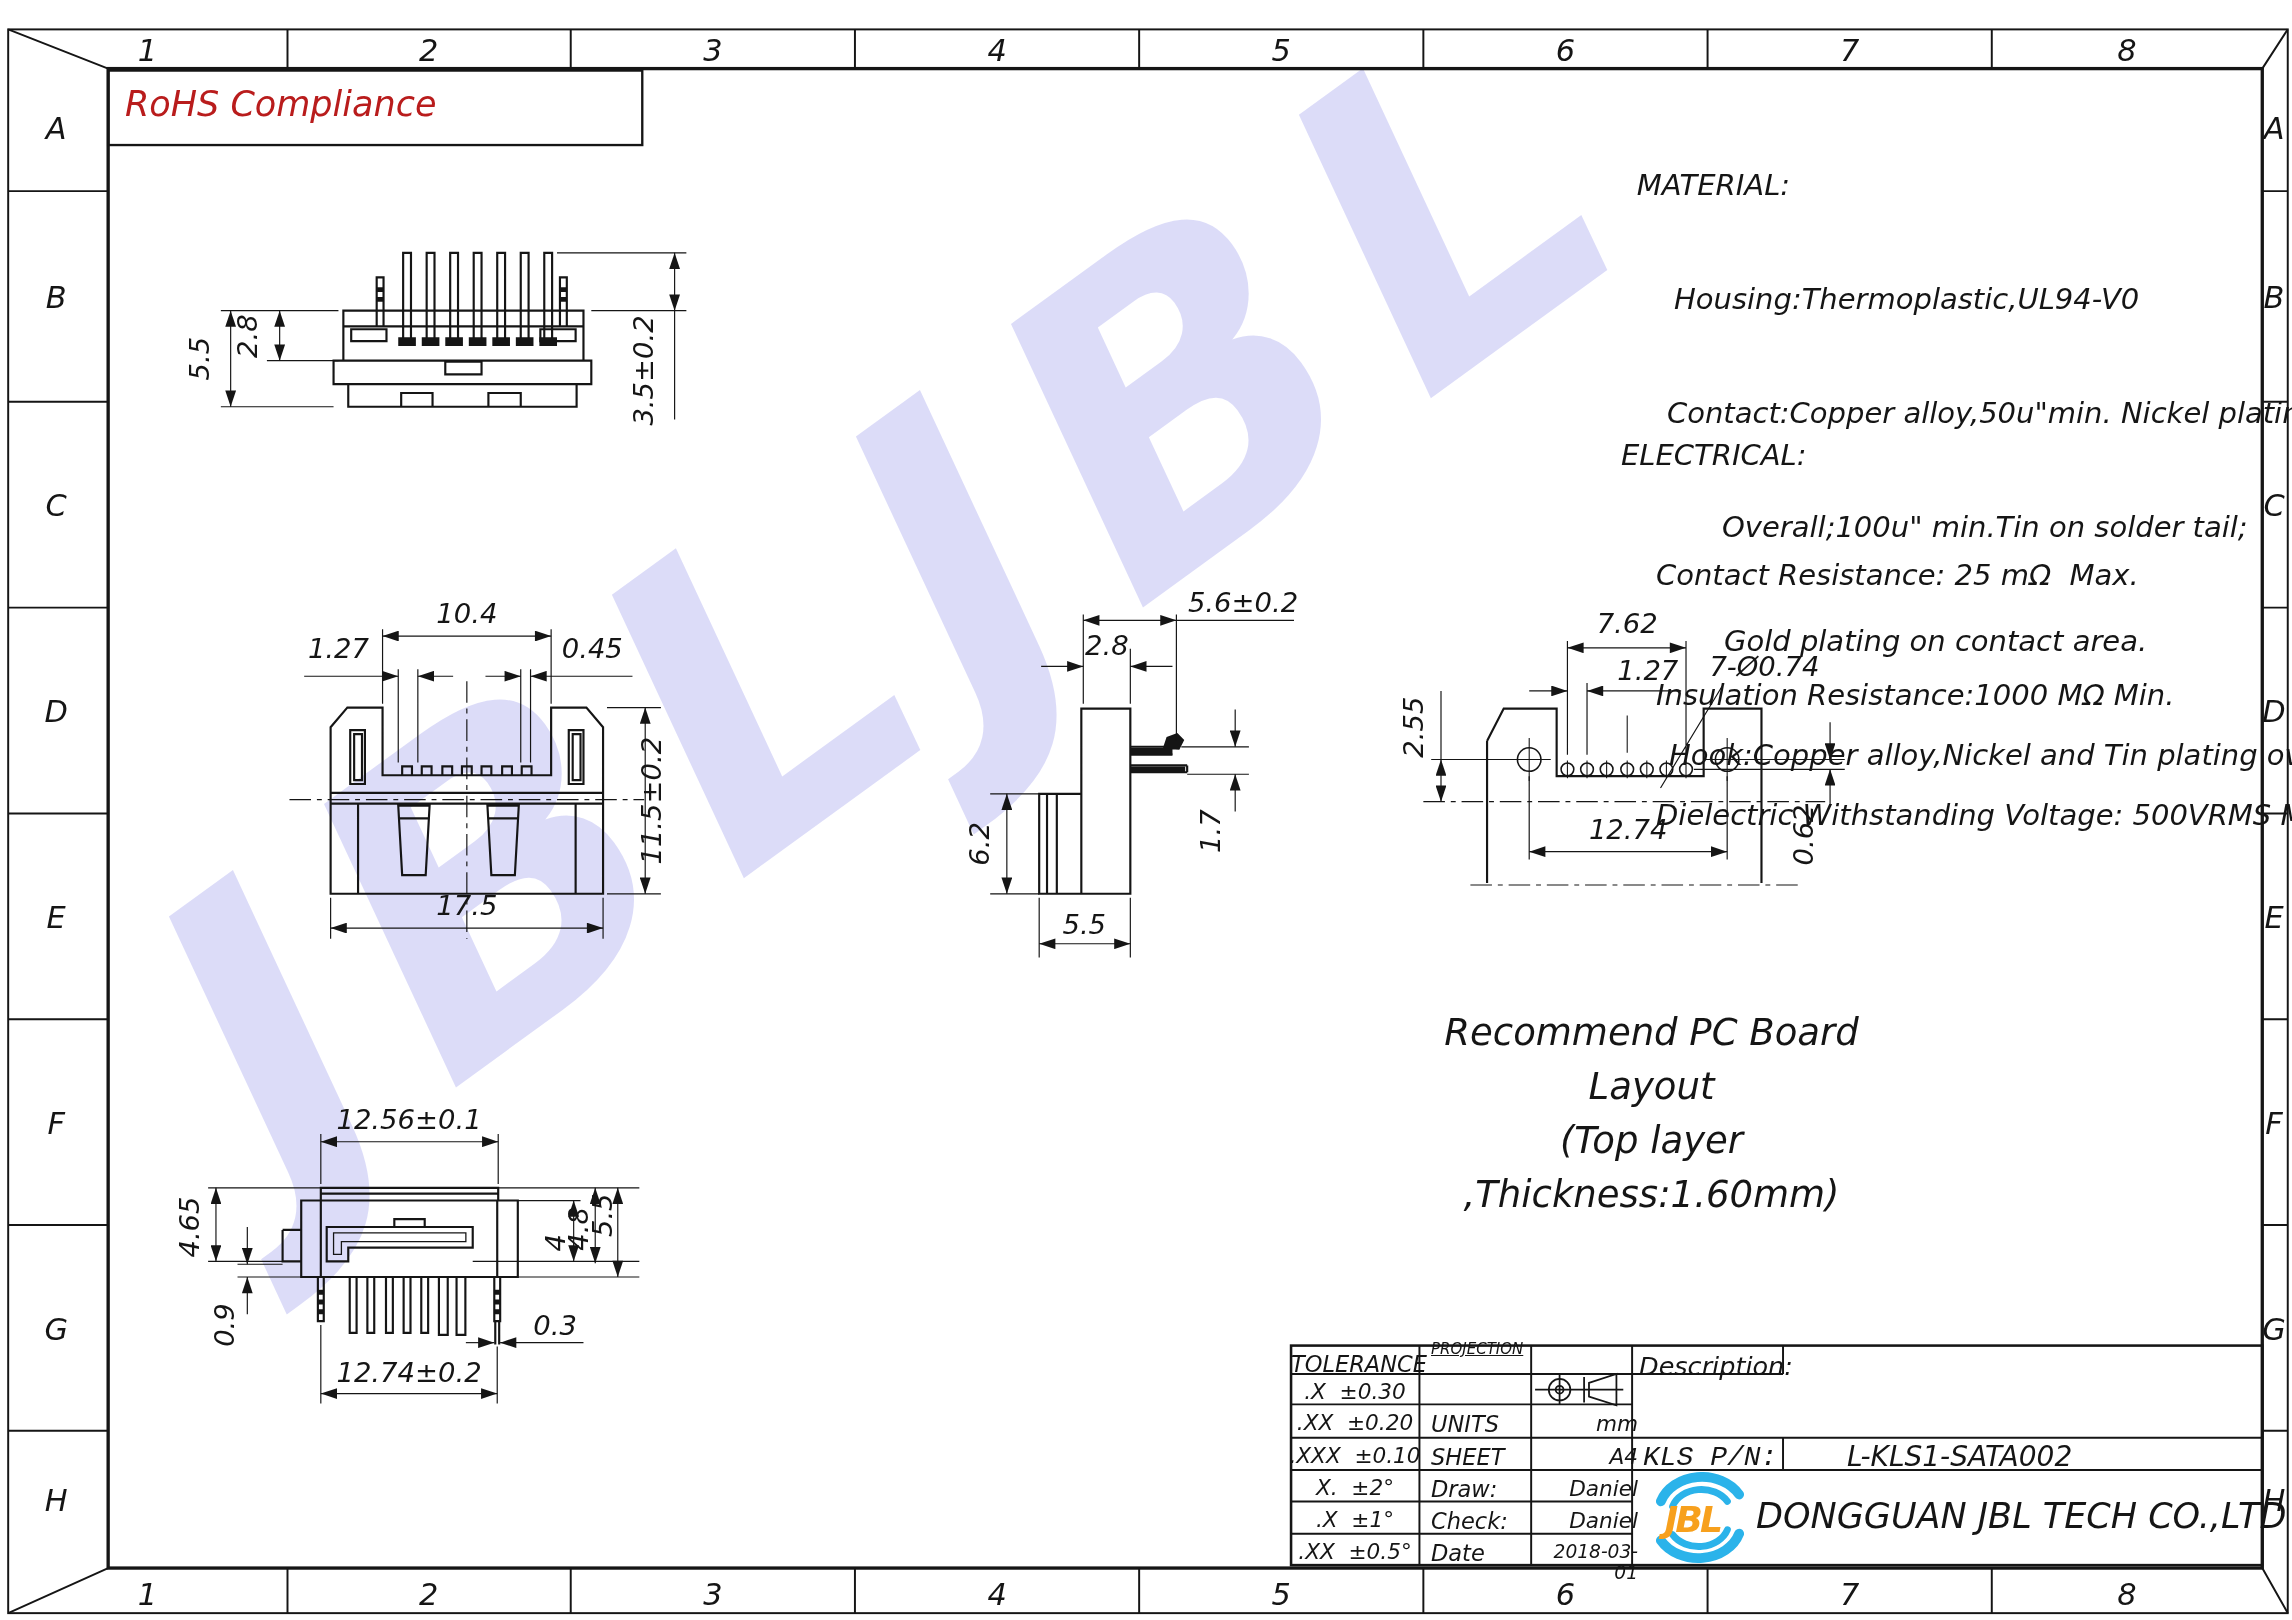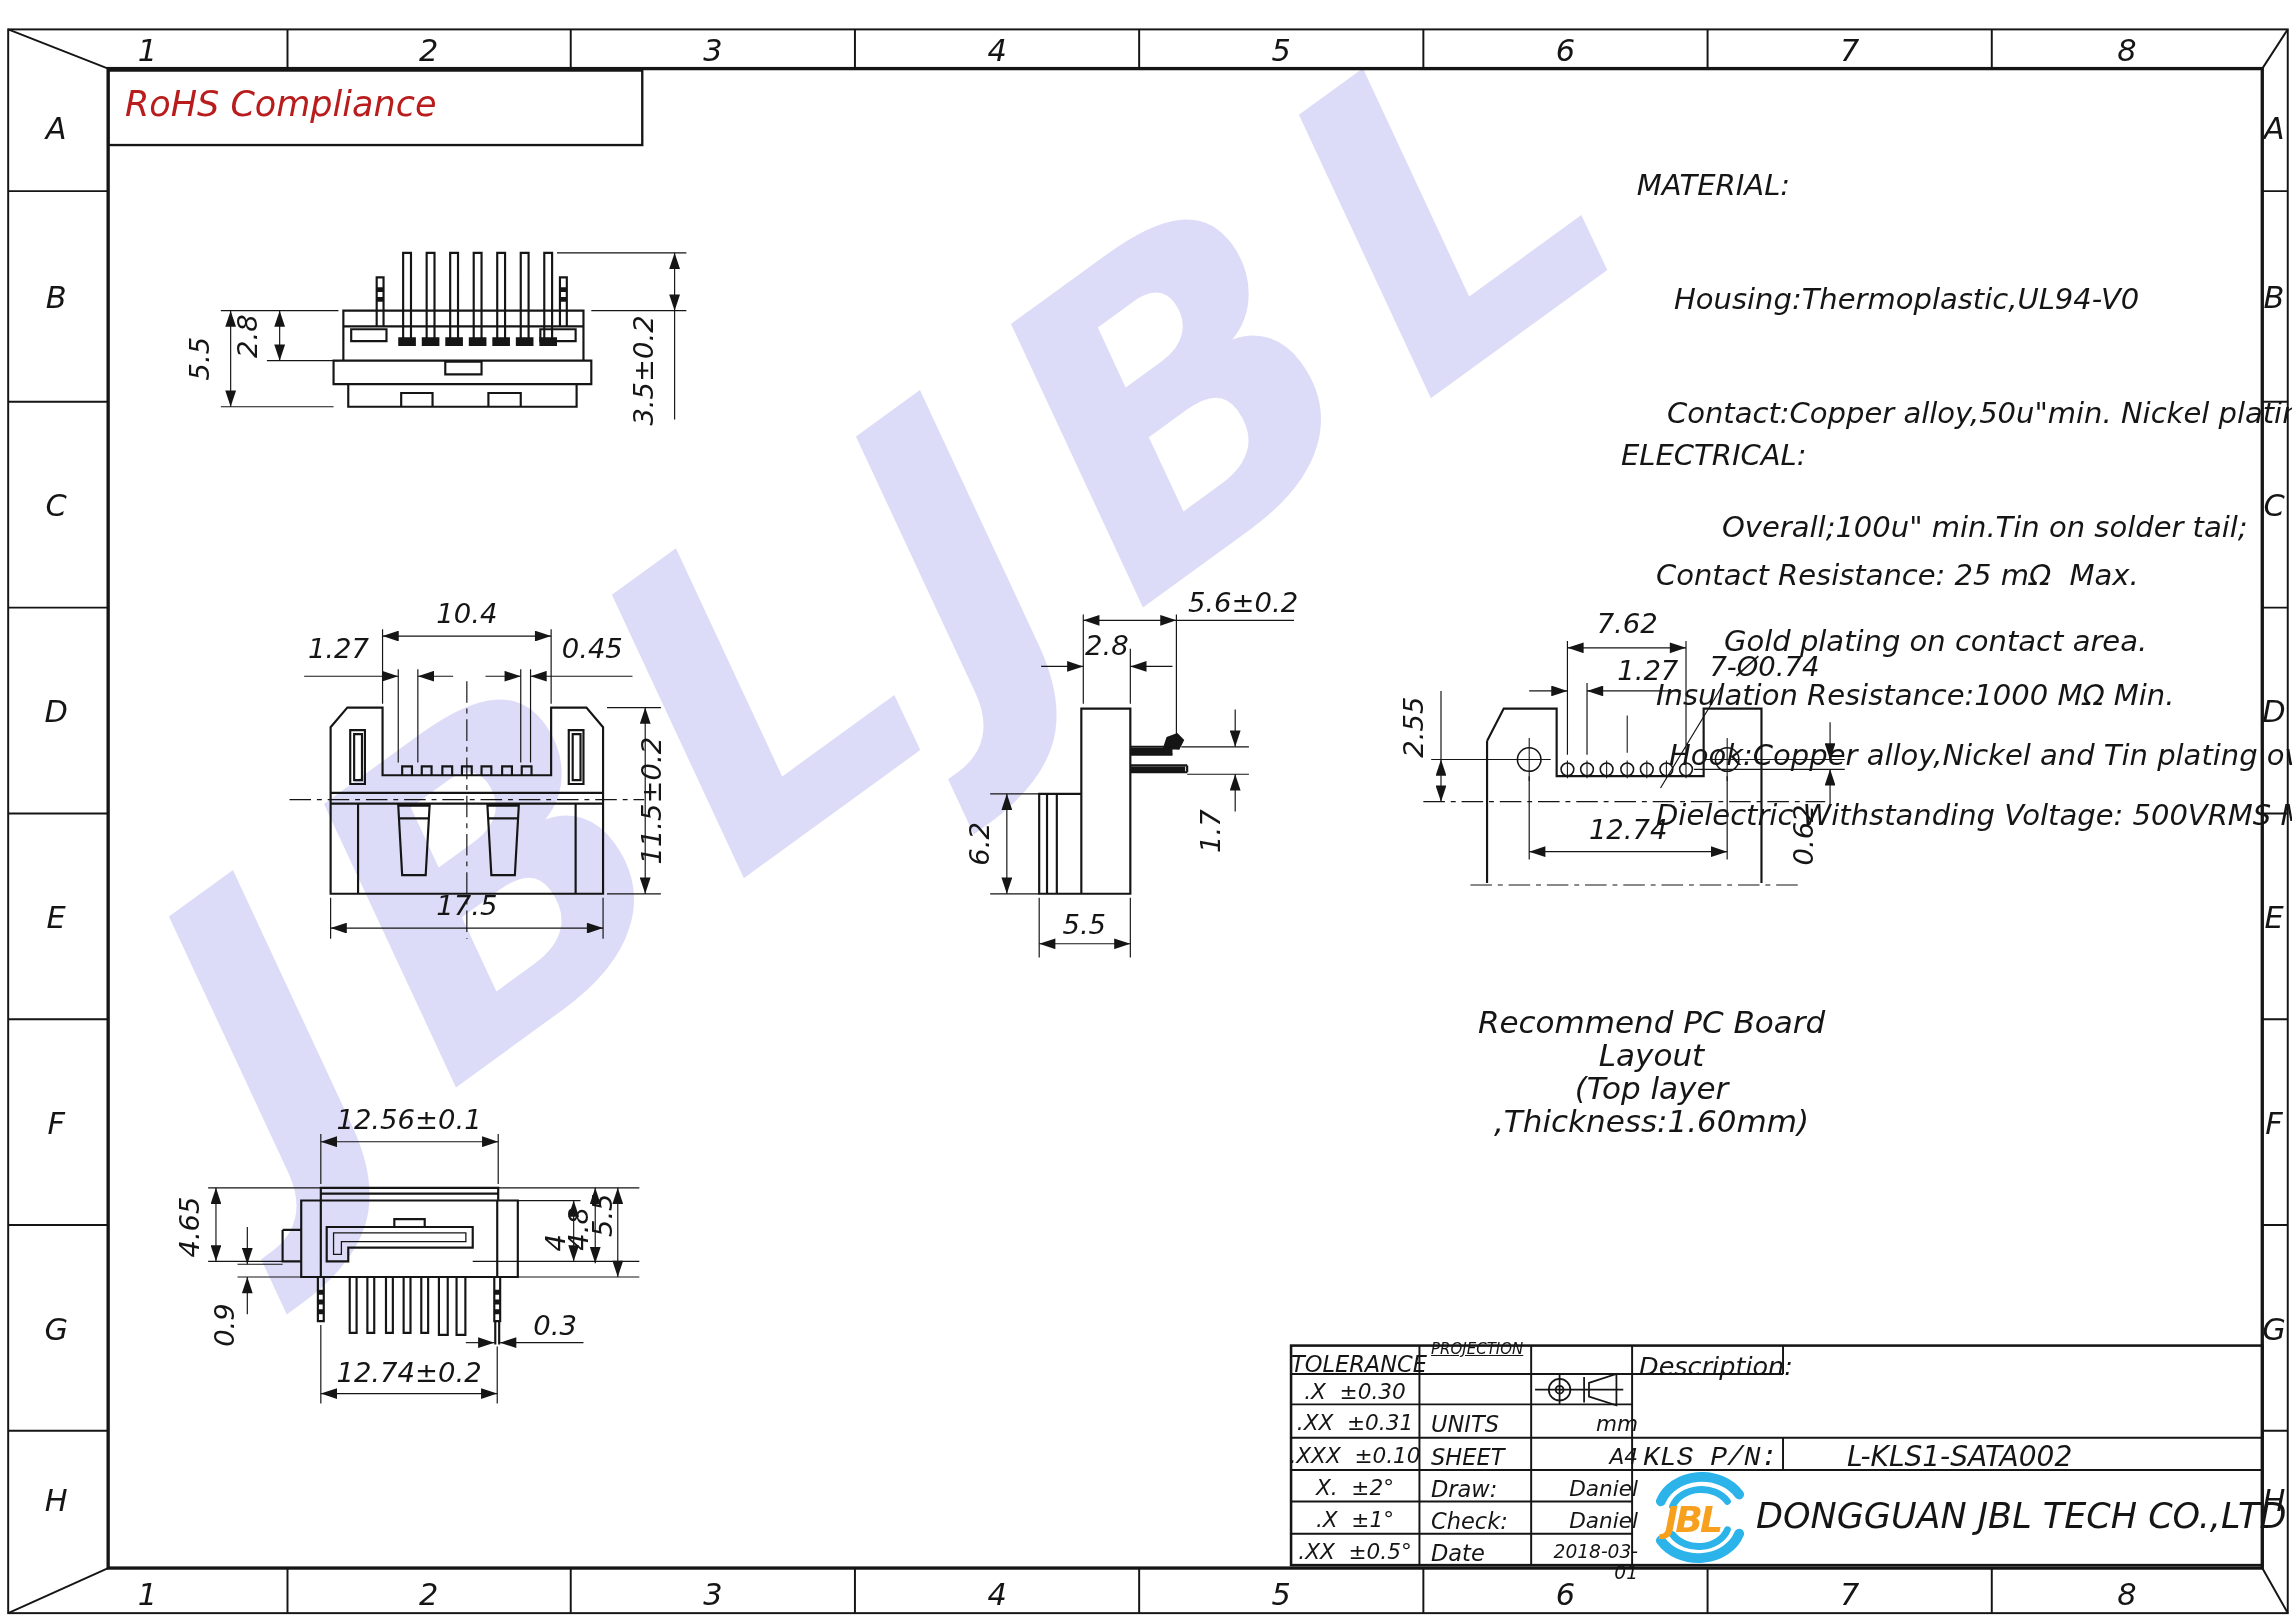--- a/index.html
+++ b/index.html
@@ -16,21 +16,21 @@
   
   #rohs{left:125px;top:84px;font-size:35px;}
   
   .note{position:absolute;font-style:italic;font-size:29px;line-height:38px;white-space:pre;}
   #material{left:1627px;top:90px;}
   #electrical{left:1621px;top:355px;line-height:40px;}
   .m0{margin-left:9.8px}.m1{margin-left:47px}.m2{margin-left:40px}.m3{margin-left:95px}
   .m4{margin-left:97px}.m5{margin-left:42px}
   .e0{margin-left:0px}.e1{margin-left:35px}
   #pcbnote{left:1441px;top:1006px;width:421px;text-align:center;font-style:italic;
-           font-size:31px;line-height:33px;position:absolute;}
+           font-size:37px;line-height:54px;position:absolute;}
   
   .tb{position:absolute;font-style:italic;white-space:pre;}
   #tb-tol{left:1291px;top:1351px;width:128px;text-align:left;font-size:22.5px;}
   .trow{position:absolute;left:1291px;width:128px;display:flex;justify-content:center;gap:13.7px;
         font-style:italic;font-size:21.6px;}
   #tr0{top:1379px}#tr1{top:1410px}#tr2{top:1443px}#tr3{top:1475px}#tr4{top:1507px}#tr5{top:1539px}
   .ilab{position:absolute;left:1431px;font-style:italic;font-size:22.5px;}
   #il0{top:1340px;font-size:15px;text-decoration:underline;}#il1{top:1411px}#il2{top:1444px}#il3{top:1476px}#il4{top:1508px}#il5{top:1540px}
   .ival{position:absolute;left:1531px;width:107px;text-align:right;font-style:italic;font-size:21.6px;}
   #iv1{top:1411px}#iv2{top:1444px}#iv3{top:1476px}#iv4{top:1508px}#iv5{top:1541px;font-size:18.6px;}
@@ -302,21 +302,21 @@
   </div>
 
   <div class="tb" id="tb-tol">TOLERANCE</div>
 
   <div class="trow" id="tr0">
     <span>.X</span>
     <span>±0.30</span>
   </div>
   <div class="trow" id="tr1">
     <span>.XX</span>
-    <span>±0.31</span>
+    <span>±0.20</span>
   </div>
   <div class="trow" id="tr2">
     <span>.XXX</span>
     <span>±0.10</span>
   </div>
   <div class="trow" id="tr3">
     <span>X.</span>
     <span>±2°</span>
   </div>
   <div class="trow" id="tr4">

